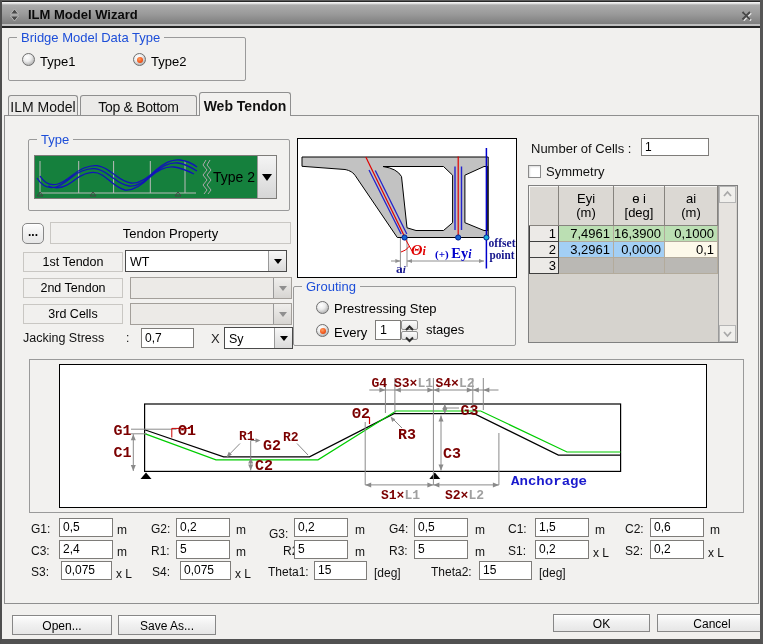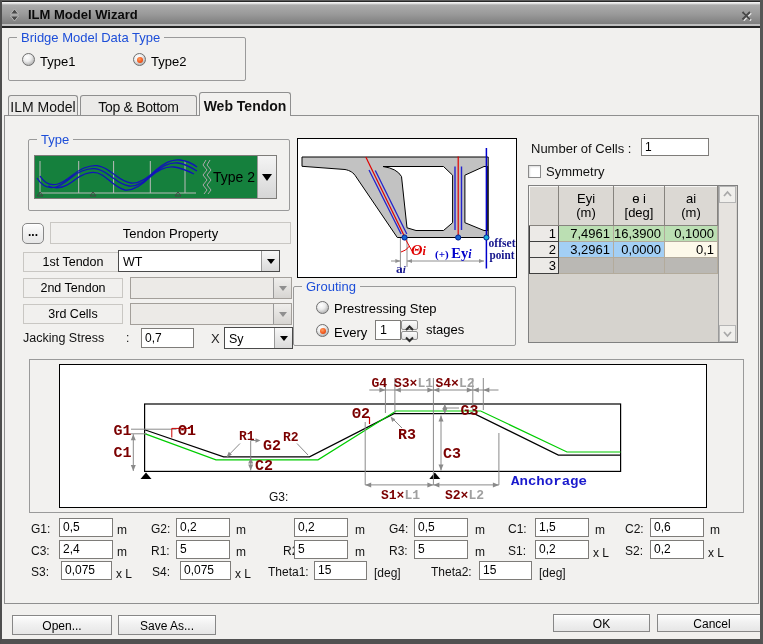--- a/index.html
+++ b/index.html
@@ -97,21 +97,21 @@
  <div class="abs" style="right:0; top:0; bottom:0; width:19px; background:linear-gradient(180deg,#f4f4f4,#d6d6d6); border-left:1px solid #999;">
   <div class="abs" style="left:50%; top:50%; margin:-3px 0 0 -5px; border:5px solid transparent; border-top:7px solid #000;"></div>
  </div>
 </div>
 
 <div class="btnr" style="left:22px; top:223px; width:22px; height:21px; padding-top:1px; font-weight:bold; border-radius:5px;">...</div>
 <div class="lblbox" style="left:50px; top:222px; width:241px; height:22px; padding-top:3px; font-size:13px;">Tendon Property</div>
 <div class="lblbox" style="left:23px; top:252px; width:100px; height:20px; padding-top:2px;">1st Tendon</div>
 <div class="lblbox" style="left:23px; top:278px; width:100px; height:20px; padding-top:2px;">2nd Tendon</div>
 <div class="lblbox" style="left:23px; top:304px; width:100px; height:20px; padding-top:2px;">3rd Cells</div>
-<div class="combo" style="left:118px; top:250px; width:162px; height:22px;">
+<div class="combo" style="left:125px; top:250px; width:162px; height:22px;">
     <span class="txt" style="top:4px;">WT</span>
     <span class="btn"></span>
   </div>
 <div class="combo disabled" style="left:130px; top:277px; width:162px; height:22px;">
     <span class="btn"></span>
   </div>
 <div class="combo disabled" style="left:130px; top:303px; width:162px; height:22px;">
     <span class="btn"></span>
   </div>
 <div class="flabel" style="left:23px; top:331px; font-size:12.5px;">Jacking Stress</div>
@@ -320,21 +320,21 @@
 </div>
 
 <div id="brows">
 
  <div class="flabel" style="left:31px; top:522px;">G1:</div>
     <div class="input" style="left:59px; top:518px; width:54px; height:19px;">0,5</div>
     <div class="unit" style="left:117px; top:523px;">m</div>
  <div class="flabel" style="left:151px; top:522px;">G2:</div>
     <div class="input" style="left:176px; top:518px; width:54px; height:19px;">0,2</div>
     <div class="unit" style="left:236px; top:523px;">m</div>
- <div class="flabel" style="left:269px; top:490px;">G3:</div>
+ <div class="flabel" style="left:269px; top:527px;">G3:</div>
     <div class="input" style="left:294px; top:518px; width:54px; height:19px;">0,2</div>
     <div class="unit" style="left:355px; top:523px;">m</div>
  <div class="flabel" style="left:389px; top:522px;">G4:</div>
     <div class="input" style="left:414px; top:518px; width:54px; height:19px;">0,5</div>
     <div class="unit" style="left:475px; top:523px;">m</div>
  <div class="flabel" style="left:508px; top:522px;">C1:</div>
     <div class="input" style="left:535px; top:518px; width:54px; height:19px;">1,5</div>
     <div class="unit" style="left:595px; top:523px;">m</div>
  <div class="flabel" style="left:625px; top:522px;">C2:</div>
     <div class="input" style="left:650px; top:518px; width:54px; height:19px;">0,6</div>

